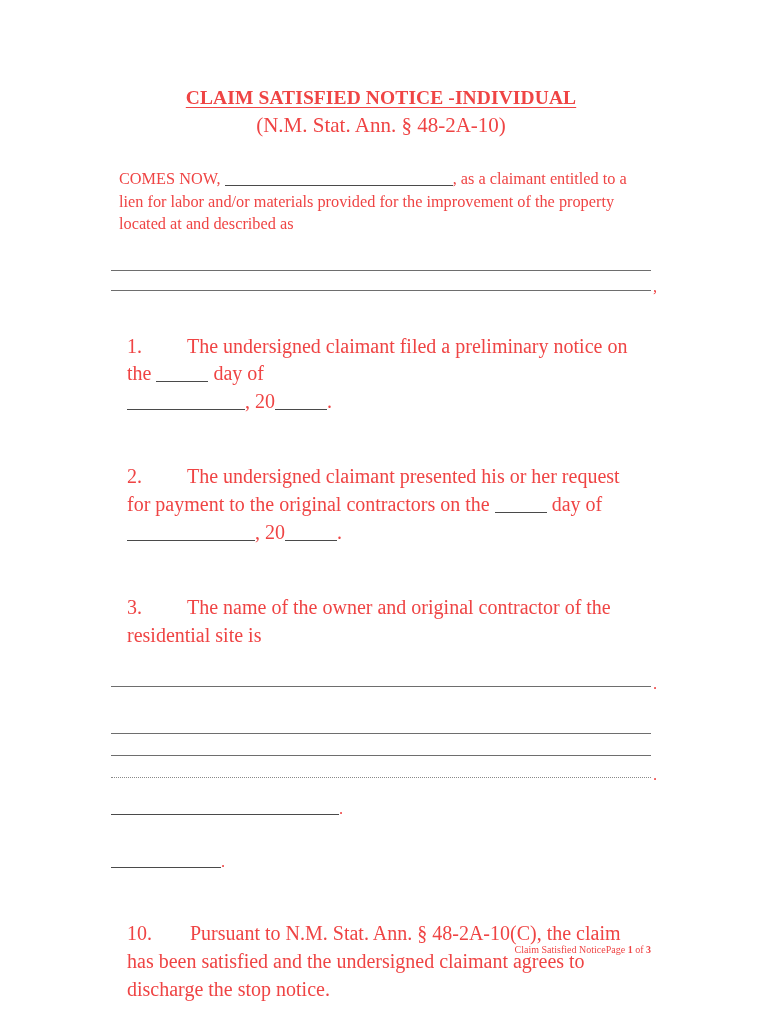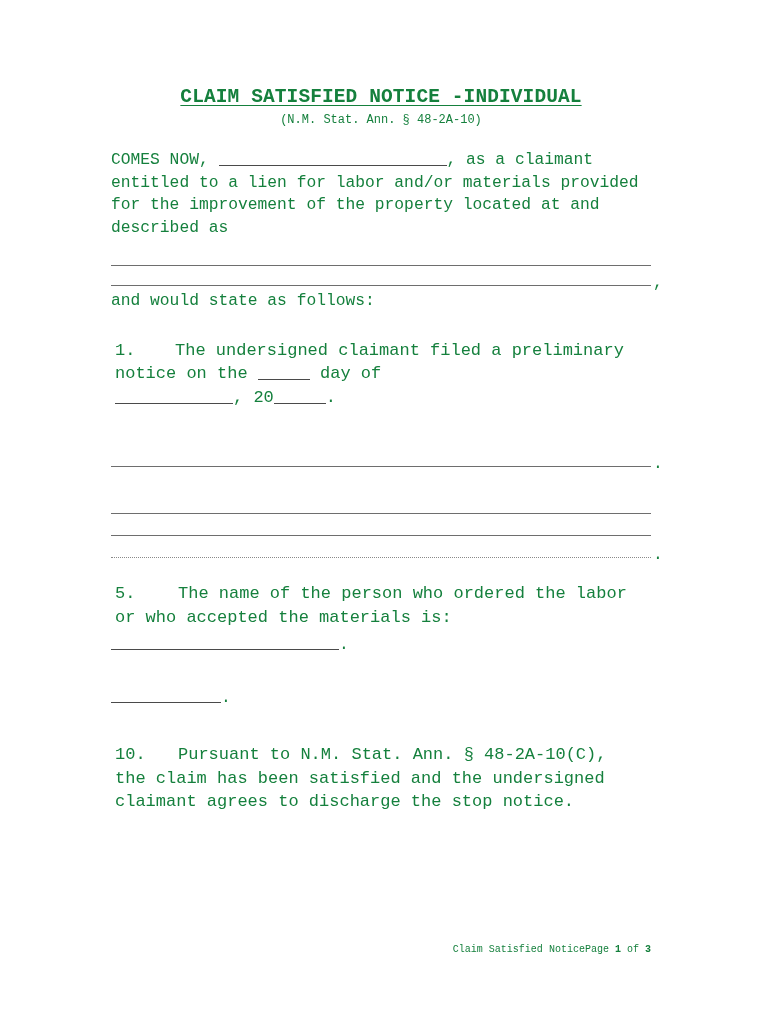--- a/index.html
+++ b/index.html
@@ -5,22 +5,22 @@
   html, body {
     margin: 0;
     padding: 0;
     background: #ffffff;
   }
   .page {
     position: relative;
     width: 770px;
     height: 1024px;
     background: #ffffff;
-    font-family: Liberation Mono, monospace;
-    color: #15803d;
+    font-family: Liberation Serif, serif;
+    color: #ef4444;
     overflow: hidden;
   }
   .content {
     position: absolute;
     left: 111px;
     top: 86px;
     width: 540px;
   }
 
   
@@ -31,39 +31,39 @@
     letter-spacing: 0.1px;
     line-height: 1.18;
     margin: 0;
   }
   .title span.u {
     text-decoration: underline;
     text-underline-offset: 3px;
   }
   .subtitle {
     text-align: center;
-    font-size: 12px;
+    font-size: 21px;
     line-height: 1.2;
     margin: 4px 0 0 0;
   }
 
   
   .para {
     font-size: 16.3px;
     line-height: 1.38;
-    margin: 0;
+    margin: 8px;
     text-align: left;
   }
   .gap-lg { height: 22px; }
   .gap-md { height: 16px; }
   .gap-sm { height: 9px; }
   .gap-xs { height: 4px; }
 
   
-  .item { font-size: 17px; line-height: 1.38; margin: 4px; }
+  .item { font-size: 20px; line-height: 1.38; margin: 16px; }
   .num { display: inline-block; width: 60px; }
   .num-wide { display: inline-block; width: 63px; }
 
   
   .blank {
     display: inline-block;
     border-bottom: 1px solid #4a4a4a;
     vertical-align: baseline;
     height: 0.92em;
     margin-bottom: -2px;
@@ -151,31 +151,32 @@
     <div class="gap-sm"></div>
 
     <div class="rule-row">
       <hr class="rule">
     </div>
     <div class="rule-row rule-row-tight">
       <hr class="rule">
       <span class="tail">,</span>
     </div>
 
-    <p class="para">and would state as follows:</p>
 
     <div class="gap-lg"></div>
 
     <p class="item"><span class="num">1.</span><span>The undersigned claimant filed a preliminary notice on the</span> <span class="blank b-sm"></span> <span>day of</span><br><span class="blank b-lg"></span><span>, 20</span><span class="blank b-sm"></span><span>.</span></p>
 
     <div class="gap-md"></div>
 
-
-    <div class="gap-md"></div>
-
+    <p class="item"><span class="num">2.</span><span>The undersigned claimant presented his or her request for payment to the original contractors on the</span> <span class="blank b-sm"></span> <span>day of</span> <span class="blank b-xl"></span><span>, 20</span><span class="blank b-sm"></span><span>.</span></p>
+
+    <div class="gap-md"></div>
+
+    <p class="item"><span class="num">3.</span><span>The name of the owner and original contractor of the residential site is</span></p>
 
     <div class="gap-xs"></div>
 
     <div class="rule-row">
       <hr class="rule">
       <span class="tail">.</span>
     </div>
 
     <div class="gap-md"></div>
 
@@ -188,21 +189,20 @@
     <div class="rule-row">
       <hr class="rule">
     </div>
     <div class="rule-row">
       <hr class="rule-light">
       <span class="tail">.</span>
     </div>
 
     <div class="gap-md"></div>
 
-    <p class="item"><span class="num-wide">5.</span><span>The name of the person who ordered the labor or who accepted the materials is:</span></p>
     <div class="short-rule-row"><span class="sline b-name"></span><span>.</span></div>
 
     <div class="gap-md"></div>
 
 
     <div class="gap-md"></div>
 
     <div class="short-rule-row"><span class="sline b-amt"></span><span>.</span></div>
 
 

